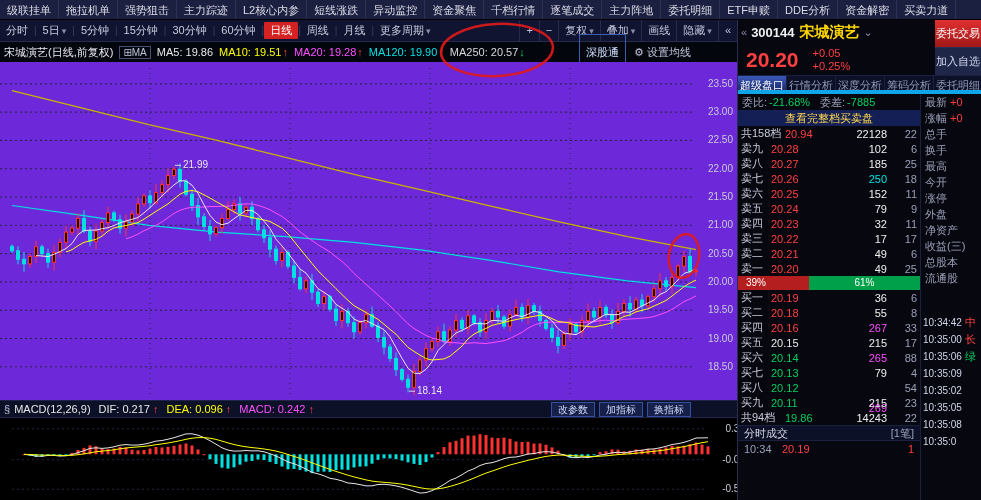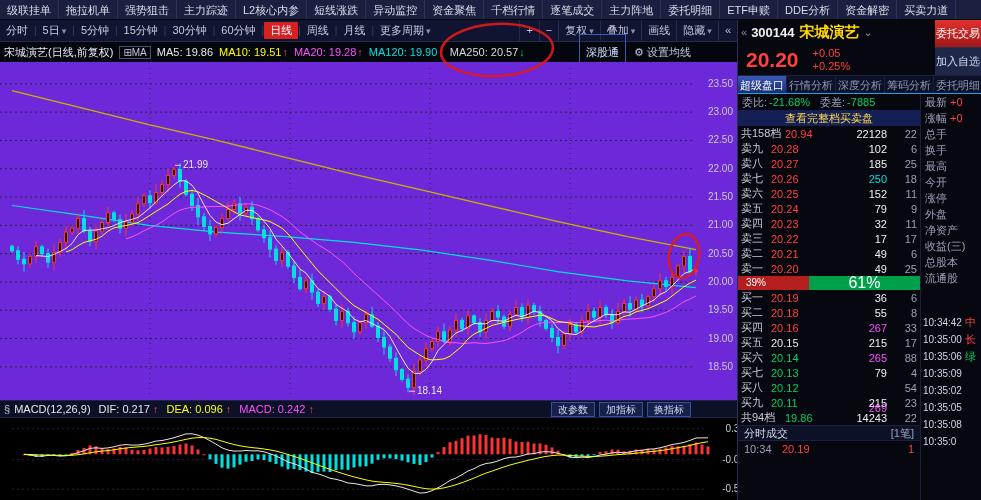--- a/index.html
+++ b/index.html
@@ -53,38 +53,38 @@
   .qname{color:#ffd700;font-weight:bold;font-size:15px;cursor:pointer;}
   .qcaret{color:#8a8eae;margin-left:4px;cursor:pointer;}
   .qh2{height:32px;display:flex;align-items:center;padding-left:8px;}
   .big-price{color:#ff4040;font-size:21px;font-weight:bold;margin-right:14px;}
   .chg-box{font-size:11px;color:#ff4040;line-height:13px;}
   .side-btns{width:46px;display:flex;flex-direction:column;}
   .btn-trade{height:28px;background:linear-gradient(#e03030,#a01818);color:#fff;display:flex;
     align-items:center;justify-content:center;cursor:pointer;white-space:nowrap;overflow:hidden;}
   .btn-add{height:28px;background:#1e2748;color:#d0d6ee;display:flex;align-items:center;
     justify-content:center;cursor:pointer;white-space:nowrap;overflow:hidden;border-top:1px solid #2a3050;}
-  .rr-tabs{height:18px;display:flex;background:#0d1128;border-bottom:1px solid #0ea5e9;}
+  .rr-tabs{height:18px;display:flex;background:#0d1128;border-bottom:4px solid #0ea5e9;}
   .tab{flex:0 0 49px;text-align:center;line-height:18px;color:#9098b4;border-right:1px solid #1c2040;
     cursor:pointer;white-space:nowrap;overflow:hidden;}
   .tab.active{background:linear-gradient(#3858b8,#1c2c6e);color:#fff;}
   .rr-body{display:flex;height:406px;}
   .order-book{width:183px;border-right:1px solid #1c2040;display:flex;flex-direction:column;}
   .weibi-row{height:16px;display:flex;align-items:center;padding:0 4px;}
   .lbl{color:#9aa0b8;} .sp{margin-left:10px;}
   .grn{color:#00d060;margin-left:2px;}
   .link-row{height:16px;background:#142055;color:#ffd84d;text-align:center;line-height:16px;cursor:pointer;}
   .ob-row{height:15px;display:flex;align-items:center;padding:0 3px;}
   .ob-label{width:30px;color:#c8ccda;} .ob-label.wide{width:44px;}
   .ob-price{width:40px;}
   .ob-vol{flex:1;text-align:right;color:#f0f0f0;}
   .ob-cnt{width:30px;text-align:right;color:#9aa0b8;}
   .ratio-row{height:14px;display:flex;}
   .ratio-buy{background:#b41e1e;color:#fff;font-size:10px;line-height:14px;padding-left:8px;}
-  .ratio-sell{background:#00a04a;color:#fff;font-size:16px;line-height:14px;text-align:center;flex:1;}
+  .ratio-sell{background:#00a04a;color:#fff;font-size:10px;line-height:14px;text-align:center;flex:1;}
   .fscj-header{height:16px;background:#0d1128;border-top:1px solid #1c2040;border-bottom:1px solid #1c2040;
     display:flex;justify-content:space-between;padding:0 6px;color:#d8d8e8;line-height:15px;cursor:pointer;}
   .fscj-cnt{color:#9aa0b8;}
   .trade-row{height:15px;display:flex;align-items:center;padding:0 6px;}
   .tr-time{color:#9aa0b8;width:38px;}
   .tr-price{color:#ff4040;width:44px;}
   .tr-vol{flex:1;text-align:right;color:#ff4040;}
   .info-col{flex:1;overflow:hidden;}
   .ic-row{height:16px;display:flex;align-items:center;padding-left:4px;white-space:nowrap;}
   .ic-label{color:#9aa0b8;margin-right:3px;}

